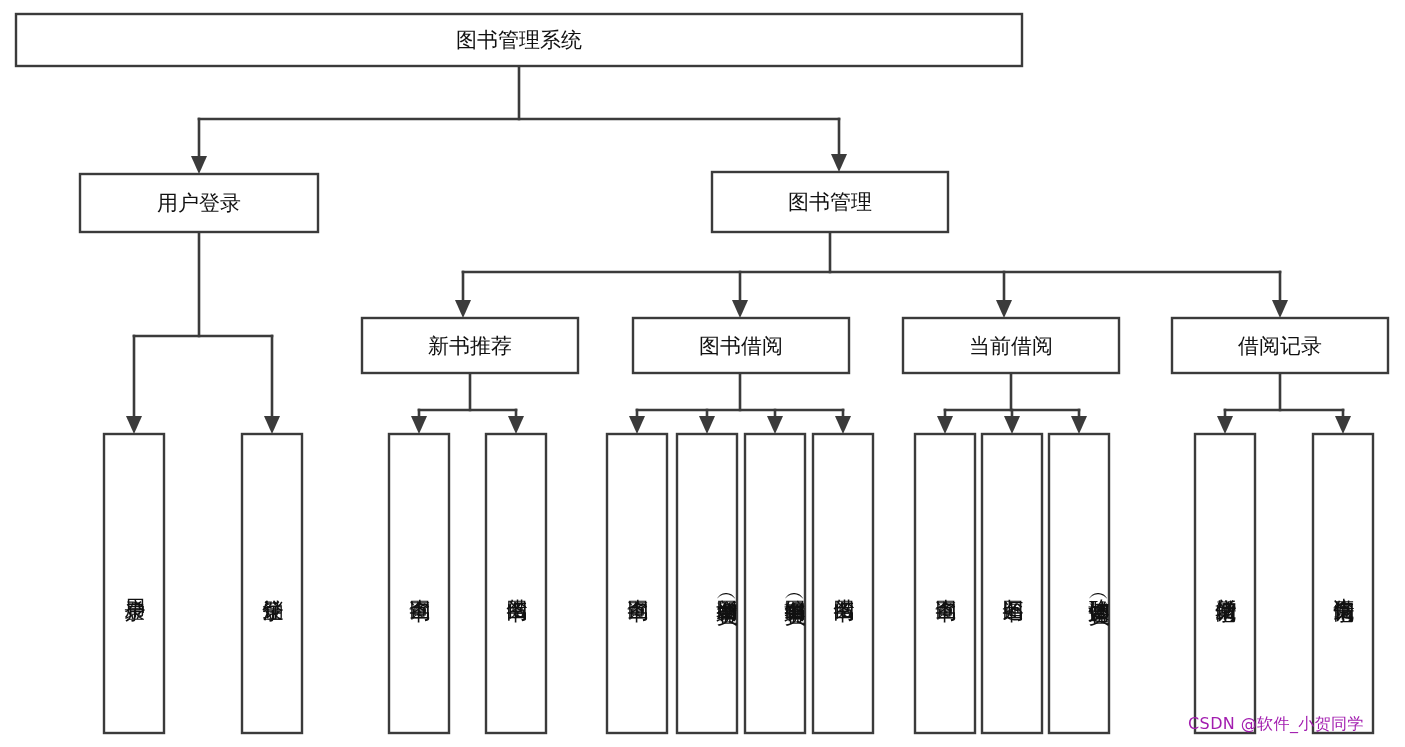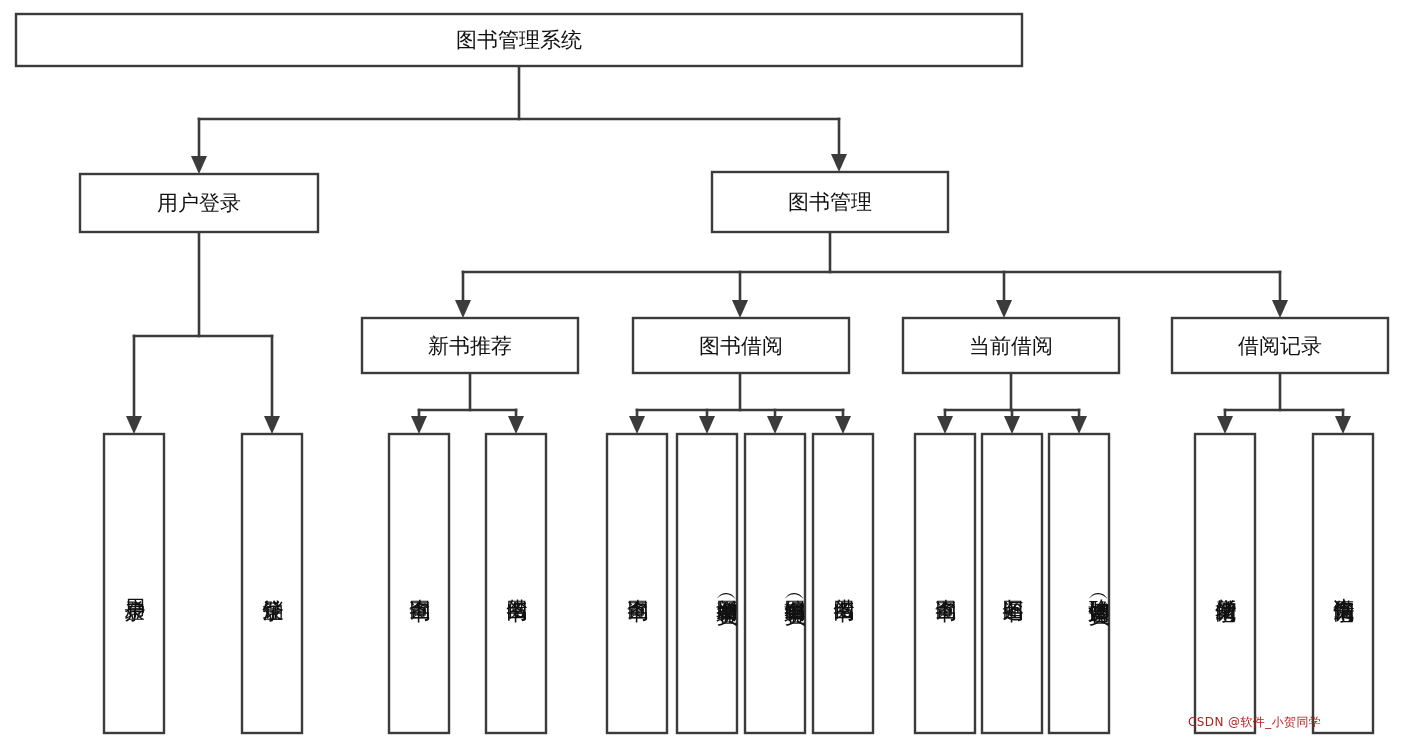--- a/index.html
+++ b/index.html
@@ -62,22 +62,22 @@
     justify-content: center;
     text-align: center;
     white-space: nowrap;
     pointer-events: none;
   }
   .watermark {
     position: absolute;
     left: 1188px;
     top: 714px;
     font-family: "DejaVu Sans", "Liberation Sans", sans-serif;
-    font-size: 12px;
-    color: #b91c1c;
+    font-size: 16px;
+    color: #a21caf;
     white-space: nowrap;
     letter-spacing: 0.4px;
   }
 </style>
 </head>
 <body>
 
 <div id="diagram-root">
 
   <svg class="diagram-canvas" viewBox="0 0 1405 747">

